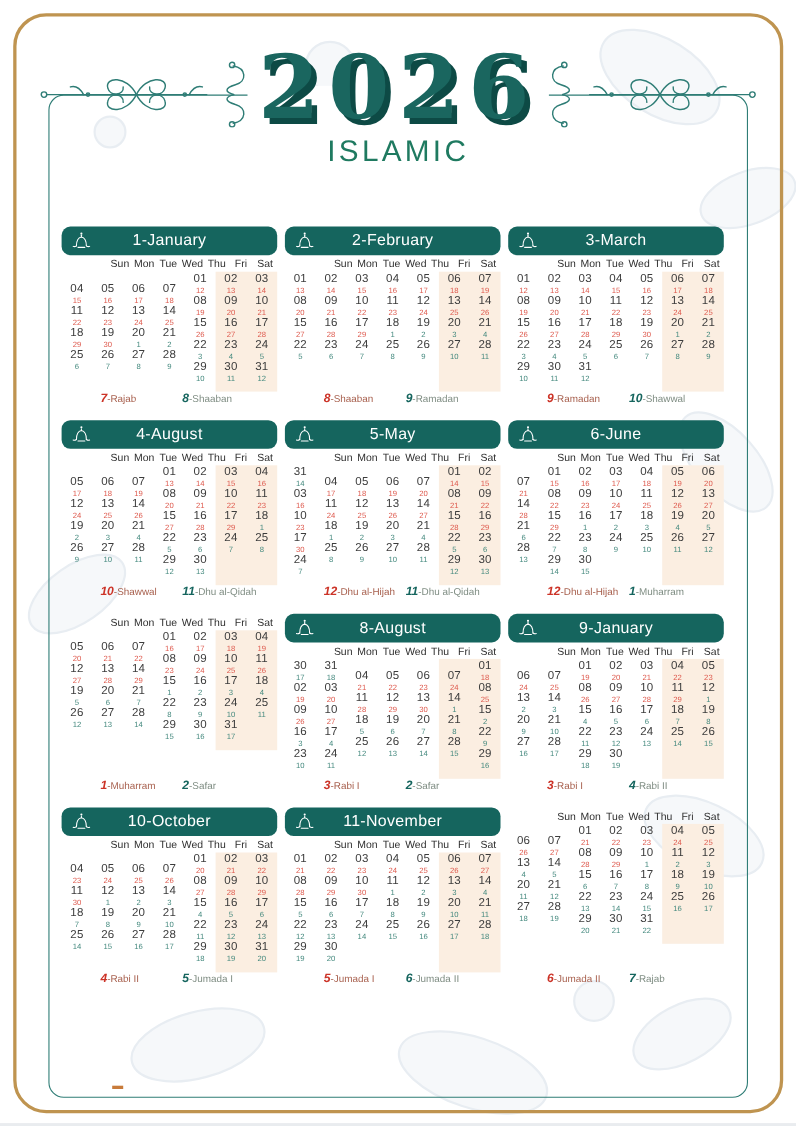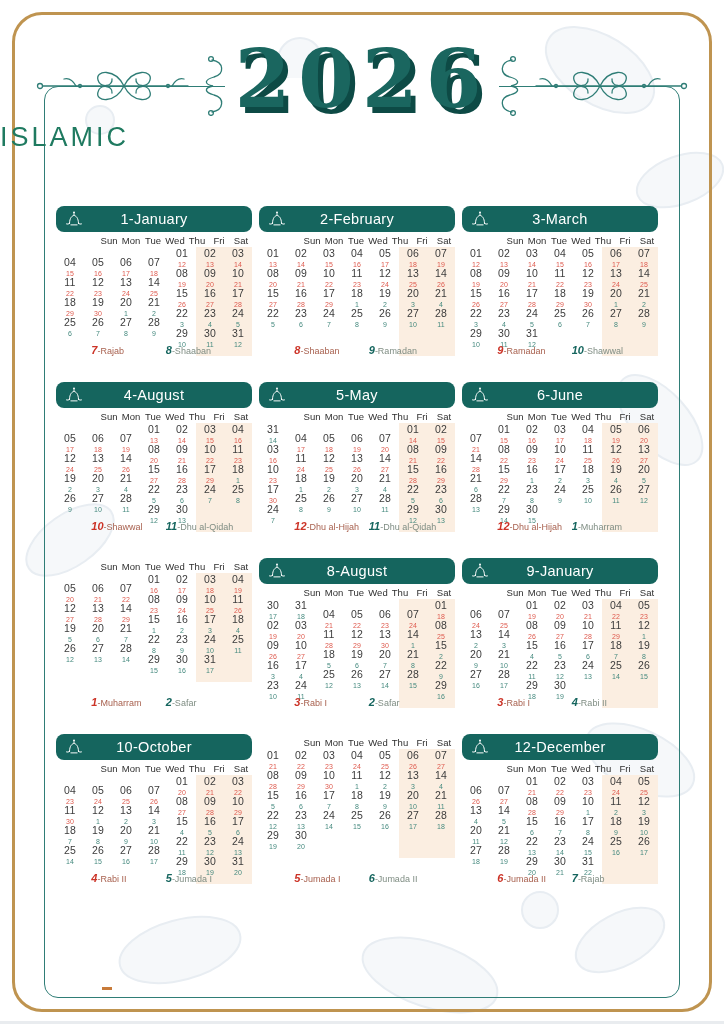--- a/index.html
+++ b/index.html
@@ -14,21 +14,21 @@
   .page{position:relative;width:724px;height:1024px;background:#fff;overflow:hidden;}
   .bg-pattern{position:absolute;inset:0;z-index:0;}
   .outer-border{position:absolute;inset:12px;border:3px solid var(--border-gold,#bf9450);border-radius:30px;z-index:1;}
   .inner-border{position:absolute;left:44px;right:44px;top:86px;bottom:26px;border:1.5px solid var(--border-teal,#2f7d76);border-radius:14px;z-index:1;}
   .page-edge{position:absolute;left:0;right:0;bottom:0;height:3px;background:#e9ecef;z-index:0;}
   .year-mask{position:absolute;left:225px;right:225px;top:78px;height:16px;background:#ffffff;z-index:2;}
   .year{position:absolute;top:24px;left:0;right:0;text-align:center;z-index:3;
     font-family:"DejaVu Serif",serif;font-weight:bold;font-size:80px;line-height:1;
     color:var(--year-teal,#1a665f);letter-spacing:8px;
     text-shadow:5px 6px 0 var(--year-shadow,#0d4a45);margin-top:15px;}
-  .subtitle{position:absolute;top:122px;left:0;right:0;text-align:left;z-index:3;
+  .subtitle{position:absolute;top:122px;left:0;right:0;text-align:center;z-index:3;
     font-size:27px;letter-spacing:3px;color:var(--subtitle-green,#1f7a60);}
   .ornament{position:absolute;top:52px;width:198px;height:64px;z-index:3;}
   .ornament.left{left:36px;}
   .ornament.right{right:36px;transform:scaleX(-1);}
 
   .months{position:absolute;left:56px;top:206px;z-index:2;
     display:grid;grid-template-columns:repeat(3,196px);column-gap:7px;row-gap:9px;}
   .month{position:relative;width:196px;height:167px;}
   .m-header{position:relative;height:26px;background:var(--header-teal,#15655e);border-radius:8px;z-index:2;}
   .m-icon{position:absolute;left:9px;top:4px;width:18px;height:18px;}
@@ -38,21 +38,21 @@
     font-size:9.5px;color:#2f2f2f;height:14px;line-height:14px;margin-top:2px;z-index:2;margin-left:42px;}
   .m-body{position:relative;height:104px;display:grid;grid-template-columns:repeat(7,1fr);}
   .band{position:absolute;right:0;top:-1px;bottom:-4px;width:28.58%;background:var(--weekend-band,#fbeee1);z-index:0;}
   .col{position:relative;display:flex;flex-direction:column;z-index:1;}
   .col.off{padding-top:9px;}
   .cell{height:20px;text-align:center;line-height:1;cursor:default;}
   .g{font-size:10.5px;color:var(--date-ink,#3c3c3c);letter-spacing:.2px;}
   .h{font-size:7px;margin-top:2px;}
   .h.r{color:var(--islamic-red,#de5a4e);}
   .h.t{color:var(--islamic-teal,#44897e);}
-  .m-footer{position:absolute;left:0;right:0;bottom:16px;height:13px;font-size:9px;z-index:2;}
+  .m-footer{position:absolute;left:0;right:0;bottom:4px;height:13px;font-size:9px;z-index:2;}
   .f-left{position:absolute;left:18%;white-space:nowrap;}
   .f-right{position:absolute;left:56%;white-space:nowrap;}
   .fn{font-style:italic;font-weight:bold;font-size:11px;}
   .fn.fr{color:var(--footer-red,#cc3327);}
   .fn.ft{color:var(--footer-teal,#15655e);}
   .fm{font-size:9px;}
   .fm.frn{color:var(--footer-red-name,#a8614f);}
   .fm.ftn{color:var(--footer-teal-name,#7f8d83);}
   .logo-mark{position:absolute;left:102px;bottom:34px;width:10px;height:3px;background:#c87b3a;z-index:2;}
 </style>
@@ -1769,196 +1769,196 @@
               <div class="h t">20</div>
             </div>
           </div>
         </div>
         <div class="m-footer">
           <div class="f-left"><span class="fn fr">4</span><span class="fm frn">-Rabi II</span></div>
           <div class="f-right"><span class="fn ft">5</span><span class="fm ftn">-Jumada I</span></div>
         </div>
       </div>
       <div class="month">
-        <div class="m-days">
-          <span>Sun</span>
-          <span>Mon</span>
-          <span>Tue</span>
-          <span>Wed</span>
-          <span>Thu</span>
-          <span>Fri</span>
-          <span>Sat</span>
-        </div>
-        <div class="m-body">
-          <div class="band"></div>
-          <div class="col">
-            <div class="cell">
-              <div class="g">01</div>
-              <div class="h r">21</div>
-            </div>
-            <div class="cell">
-              <div class="g">08</div>
-              <div class="h r">28</div>
-            </div>
-            <div class="cell">
-              <div class="g">15</div>
-              <div class="h t">5</div>
-            </div>
-            <div class="cell">
-              <div class="g">22</div>
-              <div class="h t">12</div>
-            </div>
-            <div class="cell">
-              <div class="g">29</div>
-              <div class="h t">19</div>
-            </div>
-          </div>
-          <div class="col">
-            <div class="cell">
-              <div class="g">02</div>
-              <div class="h r">22</div>
-            </div>
-            <div class="cell">
-              <div class="g">09</div>
-              <div class="h r">29</div>
-            </div>
-            <div class="cell">
-              <div class="g">16</div>
-              <div class="h t">6</div>
-            </div>
-            <div class="cell">
-              <div class="g">23</div>
-              <div class="h t">13</div>
-            </div>
-            <div class="cell">
-              <div class="g">30</div>
-              <div class="h t">20</div>
-            </div>
-          </div>
-          <div class="col">
-            <div class="cell">
-              <div class="g">03</div>
-              <div class="h r">23</div>
-            </div>
-            <div class="cell">
-              <div class="g">10</div>
-              <div class="h r">30</div>
-            </div>
-            <div class="cell">
-              <div class="g">17</div>
-              <div class="h t">7</div>
-            </div>
-            <div class="cell">
-              <div class="g">24</div>
-              <div class="h t">14</div>
-            </div>
-          </div>
-          <div class="col">
-            <div class="cell">
-              <div class="g">04</div>
-              <div class="h r">24</div>
-            </div>
-            <div class="cell">
-              <div class="g">11</div>
-              <div class="h t">1</div>
-            </div>
-            <div class="cell">
-              <div class="g">18</div>
-              <div class="h t">8</div>
-            </div>
-            <div class="cell">
-              <div class="g">25</div>
-              <div class="h t">15</div>
-            </div>
-          </div>
-          <div class="col">
-            <div class="cell">
-              <div class="g">05</div>
-              <div class="h r">25</div>
-            </div>
-            <div class="cell">
-              <div class="g">12</div>
-              <div class="h t">2</div>
-            </div>
-            <div class="cell">
-              <div class="g">19</div>
-              <div class="h t">9</div>
-            </div>
-            <div class="cell">
-              <div class="g">26</div>
-              <div class="h t">16</div>
-            </div>
-          </div>
-          <div class="col">
-            <div class="cell">
-              <div class="g">06</div>
-              <div class="h r">26</div>
-            </div>
-            <div class="cell">
-              <div class="g">13</div>
-              <div class="h t">3</div>
-            </div>
-            <div class="cell">
-              <div class="g">20</div>
-              <div class="h t">10</div>
-            </div>
-            <div class="cell">
-              <div class="g">27</div>
-              <div class="h t">17</div>
-            </div>
-          </div>
-          <div class="col">
-            <div class="cell">
-              <div class="g">07</div>
-              <div class="h r">27</div>
-            </div>
-            <div class="cell">
-              <div class="g">14</div>
-              <div class="h t">4</div>
-            </div>
-            <div class="cell">
-              <div class="g">21</div>
-              <div class="h t">11</div>
-            </div>
-            <div class="cell">
-              <div class="g">28</div>
-              <div class="h t">18</div>
-            </div>
-          </div>
-        </div>
-        <div class="m-footer">
-          <div class="f-left"><span class="fn fr">5</span><span class="fm frn">-Jumada I</span></div>
-          <div class="f-right"><span class="fn ft">6</span><span class="fm ftn">-Jumada II</span></div>
-        </div>
-      </div>
-      <div class="month">
         <div class="m-header">
           <svg class="m-icon" viewBox="0 0 26 26">
             <g fill="none" stroke="#fff" stroke-width="1.4" stroke-linecap="round">
               <circle cx="13" cy="3.5" r="1.4" fill="#fff" stroke="none"></circle>
               <path d="M13 5.5 v2"></path>
               <path d="M6.5 19.5 C6.5 11 10.5 8.3 13 7.8 C15.5 8.3 19.5 11 19.5 19.5"></path>
               <path d="M6.5 19.5 q-2.3 1.6 -4.3 .7"></path>
               <path d="M19.5 19.5 q2.3 1.6 4.3 .7"></path>
               <path d="M8.5 21.5 h9"></path>
             </g>
           </svg>
-          <div class="m-title">12-December</div>
+          <div class="m-title">11-November</div>
         </div>
         <div class="m-days">
           <span>Sun</span>
           <span>Mon</span>
           <span>Tue</span>
           <span>Wed</span>
           <span>Thu</span>
           <span>Fri</span>
           <span>Sat</span>
         </div>
         <div class="m-body">
           <div class="band"></div>
+          <div class="col">
+            <div class="cell">
+              <div class="g">01</div>
+              <div class="h r">21</div>
+            </div>
+            <div class="cell">
+              <div class="g">08</div>
+              <div class="h r">28</div>
+            </div>
+            <div class="cell">
+              <div class="g">15</div>
+              <div class="h t">5</div>
+            </div>
+            <div class="cell">
+              <div class="g">22</div>
+              <div class="h t">12</div>
+            </div>
+            <div class="cell">
+              <div class="g">29</div>
+              <div class="h t">19</div>
+            </div>
+          </div>
+          <div class="col">
+            <div class="cell">
+              <div class="g">02</div>
+              <div class="h r">22</div>
+            </div>
+            <div class="cell">
+              <div class="g">09</div>
+              <div class="h r">29</div>
+            </div>
+            <div class="cell">
+              <div class="g">16</div>
+              <div class="h t">6</div>
+            </div>
+            <div class="cell">
+              <div class="g">23</div>
+              <div class="h t">13</div>
+            </div>
+            <div class="cell">
+              <div class="g">30</div>
+              <div class="h t">20</div>
+            </div>
+          </div>
+          <div class="col">
+            <div class="cell">
+              <div class="g">03</div>
+              <div class="h r">23</div>
+            </div>
+            <div class="cell">
+              <div class="g">10</div>
+              <div class="h r">30</div>
+            </div>
+            <div class="cell">
+              <div class="g">17</div>
+              <div class="h t">7</div>
+            </div>
+            <div class="cell">
+              <div class="g">24</div>
+              <div class="h t">14</div>
+            </div>
+          </div>
+          <div class="col">
+            <div class="cell">
+              <div class="g">04</div>
+              <div class="h r">24</div>
+            </div>
+            <div class="cell">
+              <div class="g">11</div>
+              <div class="h t">1</div>
+            </div>
+            <div class="cell">
+              <div class="g">18</div>
+              <div class="h t">8</div>
+            </div>
+            <div class="cell">
+              <div class="g">25</div>
+              <div class="h t">15</div>
+            </div>
+          </div>
+          <div class="col">
+            <div class="cell">
+              <div class="g">05</div>
+              <div class="h r">25</div>
+            </div>
+            <div class="cell">
+              <div class="g">12</div>
+              <div class="h t">2</div>
+            </div>
+            <div class="cell">
+              <div class="g">19</div>
+              <div class="h t">9</div>
+            </div>
+            <div class="cell">
+              <div class="g">26</div>
+              <div class="h t">16</div>
+            </div>
+          </div>
+          <div class="col">
+            <div class="cell">
+              <div class="g">06</div>
+              <div class="h r">26</div>
+            </div>
+            <div class="cell">
+              <div class="g">13</div>
+              <div class="h t">3</div>
+            </div>
+            <div class="cell">
+              <div class="g">20</div>
+              <div class="h t">10</div>
+            </div>
+            <div class="cell">
+              <div class="g">27</div>
+              <div class="h t">17</div>
+            </div>
+          </div>
+          <div class="col">
+            <div class="cell">
+              <div class="g">07</div>
+              <div class="h r">27</div>
+            </div>
+            <div class="cell">
+              <div class="g">14</div>
+              <div class="h t">4</div>
+            </div>
+            <div class="cell">
+              <div class="g">21</div>
+              <div class="h t">11</div>
+            </div>
+            <div class="cell">
+              <div class="g">28</div>
+              <div class="h t">18</div>
+            </div>
+          </div>
+        </div>
+        <div class="m-footer">
+          <div class="f-left"><span class="fn fr">5</span><span class="fm frn">-Jumada I</span></div>
+          <div class="f-right"><span class="fn ft">6</span><span class="fm ftn">-Jumada II</span></div>
+        </div>
+      </div>
+      <div class="month">
+        <div class="m-days">
+          <span>Sun</span>
+          <span>Mon</span>
+          <span>Tue</span>
+          <span>Wed</span>
+          <span>Thu</span>
+          <span>Fri</span>
+          <span>Sat</span>
+        </div>
+        <div class="m-body">
+          <div class="band"></div>
           <div class="col off">
             <div class="cell">
               <div class="g">06</div>
               <div class="h r">26</div>
             </div>
             <div class="cell">
               <div class="g">13</div>
               <div class="h t">4</div>
             </div>
             <div class="cell">

